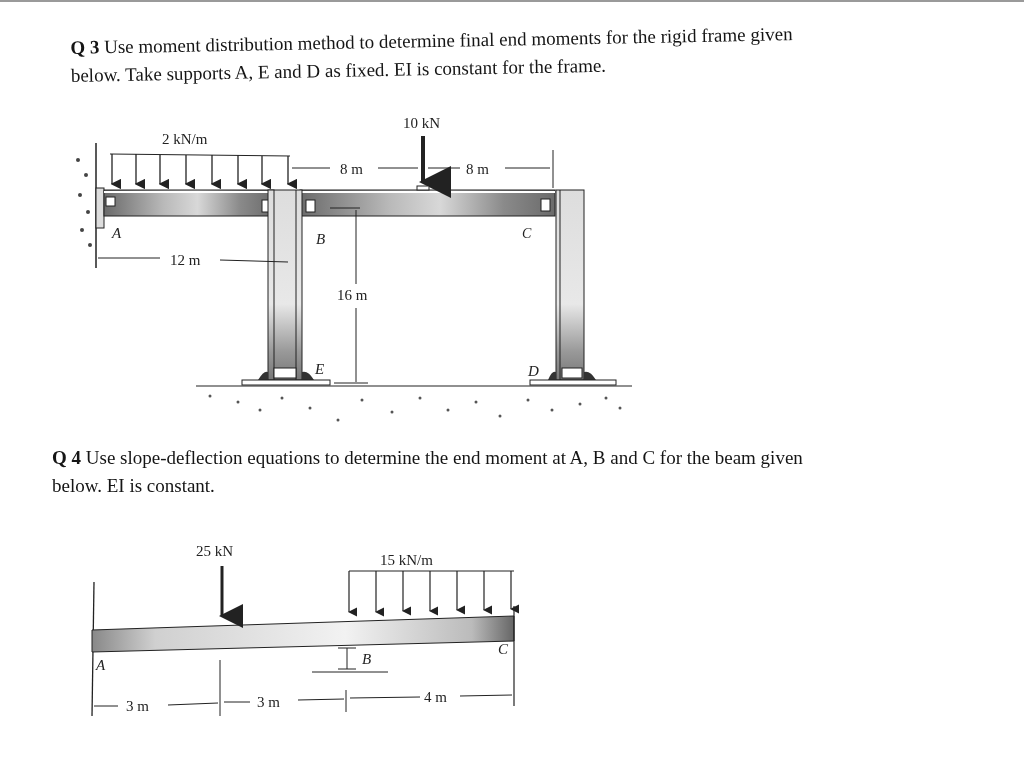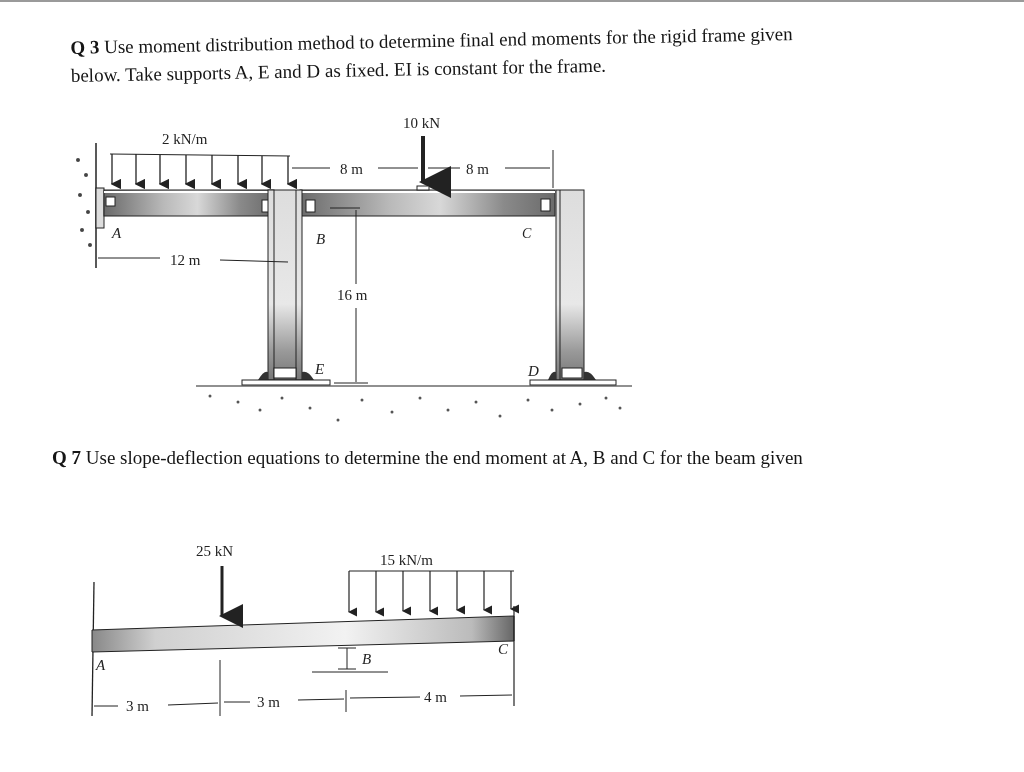--- a/index.html
+++ b/index.html
@@ -164,22 +164,23 @@
   <text x="337" y="300" font-size="15" class="lbl">16 m</text>
 
   <text x="112" y="238" font-size="15" font-style="italic" class="lbl">A</text>
   <text x="316" y="244" font-size="15" font-style="italic" class="lbl">B</text>
   <text x="522" y="238" font-size="14" font-style="italic" class="lbl">C</text>
   <text x="528" y="376" font-size="15" font-style="italic" class="lbl">D</text>
   <text x="315" y="374" font-size="15" font-style="italic" class="lbl">E</text>
 </svg>
 
 <div id="q4" class="q">
-  <b>Q 7</b>
+  <b>Q 4</b>
   <span>Use slope-deflection equations to determine the end moment at A, B and C for the beam given</span><br>
+  <span>below. EI is constant.</span>
 </div>
 
 <svg width="1024" height="772" viewBox="0 0 1024 772">
   <defs>
     <linearGradient id="b4" x1="0" x2="1" y1="0" y2="0">
       <stop offset="0" stop-color="#888"></stop>
       <stop offset="0.15" stop-color="#d0d0d0"></stop>
       <stop offset="0.6" stop-color="#f2f2f2"></stop>
       <stop offset="0.9" stop-color="#bbb"></stop>
       <stop offset="1" stop-color="#666"></stop>

